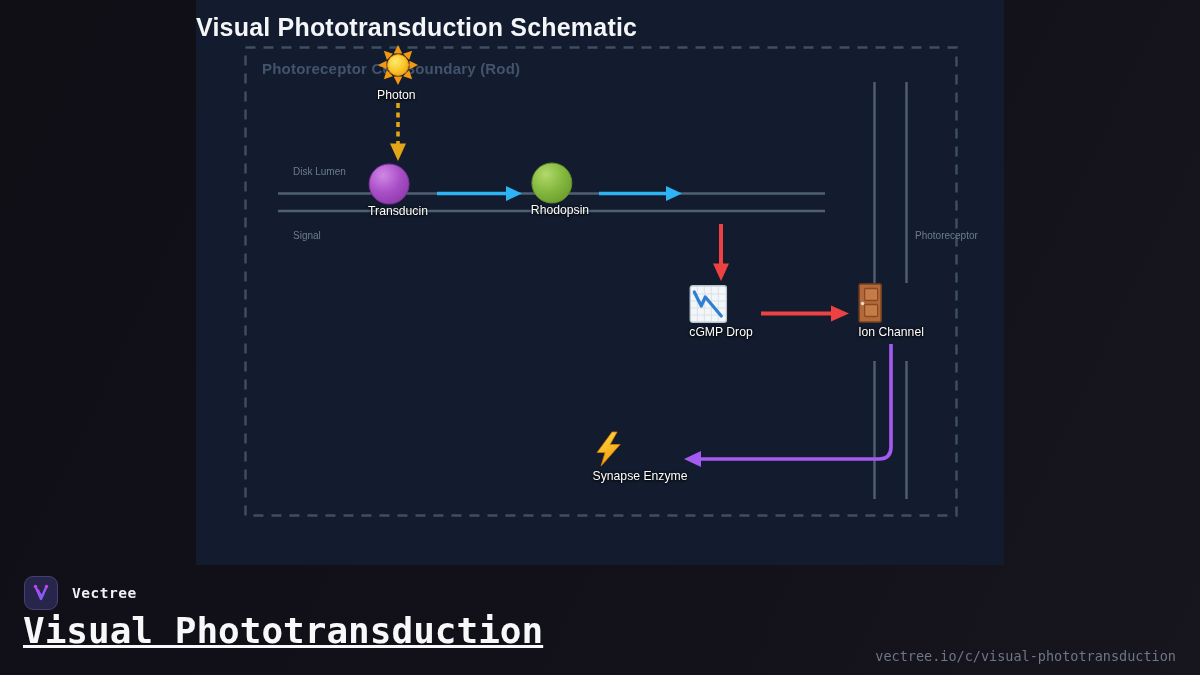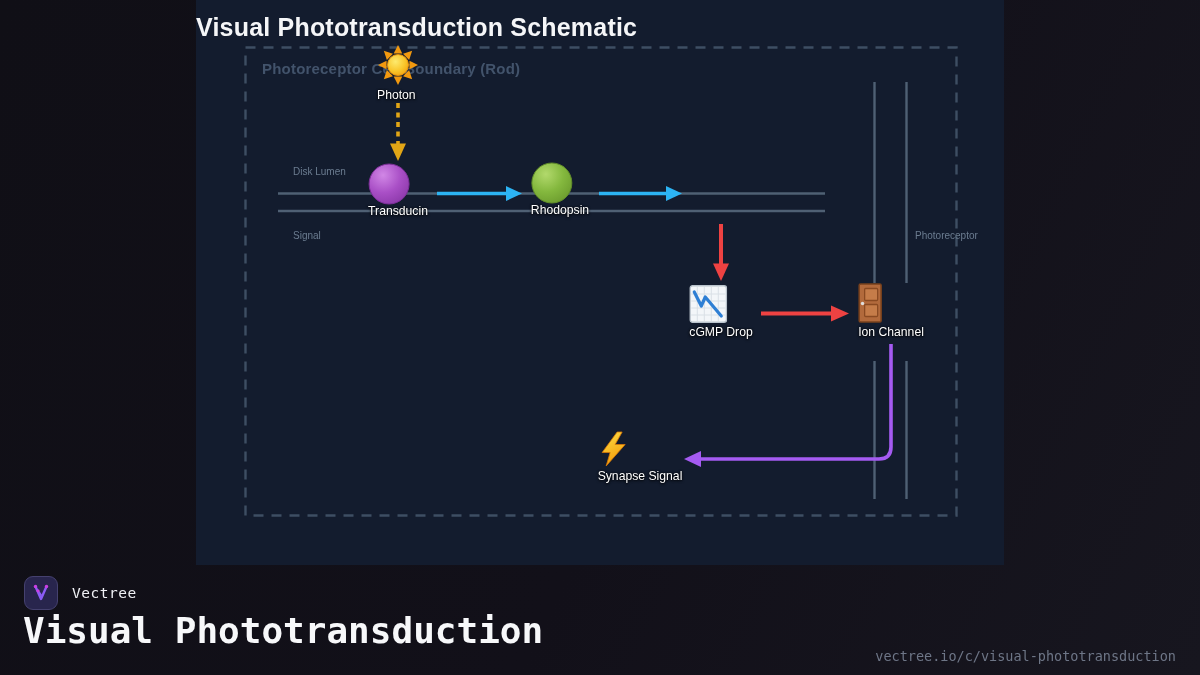--- a/index.html
+++ b/index.html
@@ -54,27 +54,27 @@
   .stroke-blue{stroke:var(--edge_blue)}   .fill-blue{fill:var(--edge_blue)}
   .stroke-red{stroke:var(--edge_red)}     .fill-red{fill:var(--edge_red)}
   .stroke-purple{stroke:var(--edge_purple)} .fill-purple{fill:var(--edge_purple)}
 
   .footer-brand{position:absolute;left:24px;top:576px;display:flex;align-items:center;gap:14px}
   .logo-box{
     width:34px;height:34px;border-radius:9px;background:#28254d;border:1px solid #45416f;
     display:flex;align-items:center;justify-content:center;
   }
   .brand-name{
-    color:#f0f1f5;font-family:"DejaVu Sans Mono", monospace;font-weight:normal;
+    color:#f0f1f5;font-family:"DejaVu Sans Mono", monospace;font-weight:bold;
     font-size:14.5px;letter-spacing:.5px;
   }
   .footer-heading{
     position:absolute;left:23px;top:613px;color:#f7f8fa;
     font-family:"DejaVu Sans Mono", monospace;font-weight:bold;font-size:36px;line-height:1;
-    letter-spacing:0;white-space:nowrap;
+    letter-spacing:0;white-space:nowrap;text-decoration:underline;
   }
   .footer-url{
     position:absolute;right:24px;top:648px;color:#6e7687;
     font-family:"DejaVu Sans Mono", monospace;font-size:13.5px;
   }
 </style>
 </head>
 <body>
 
 <div class="stage">
@@ -207,21 +207,21 @@
   <div class="node n-synapse">
     <svg width="32" height="36" viewBox="0 0 30 36">
       <defs>
         <linearGradient id="boltGrad" x1="0" y1="0" x2="0.4" y2="1">
           <stop offset="0%" stop-color="#fde047"></stop>
             <stop offset="100%" stop-color="#f59e0b"></stop>
         </linearGradient>
       </defs>
       <path d="M18.5 1 L3.5 21.5 H11.5 L7.5 35 L26.5 13.5 H16.5 L23.5 1 Z" fill="url(#boltGrad)" stroke="#d97706" stroke-width="0.8" stroke-linejoin="round"></path>
     </svg>
-    <div class="nlabel">Synapse Signal</div>
+    <div class="nlabel">Synapse Enzyme</div>
   </div>
 
   <div class="footer-brand">
     <div class="logo-box">
       <svg width="22" height="22" viewBox="0 0 22 22">
         <path d="M5.5 4.5 L11 17 L16.5 4.5" fill="none" stroke="#8b5cf6" stroke-width="2.4" stroke-linecap="round" stroke-linejoin="round"></path>
         <path d="M11 13 L8 8.8" fill="none" stroke="#8b5cf6" stroke-width="2" stroke-linecap="round"></path>
         <circle cx="5.5" cy="4.5" r="1.7" fill="#cc3fe3"></circle>
         <circle cx="16.5" cy="4.5" r="1.7" fill="#cc3fe3"></circle>
         <circle cx="8" cy="8.8" r="1.6" fill="#cc3fe3"></circle>

